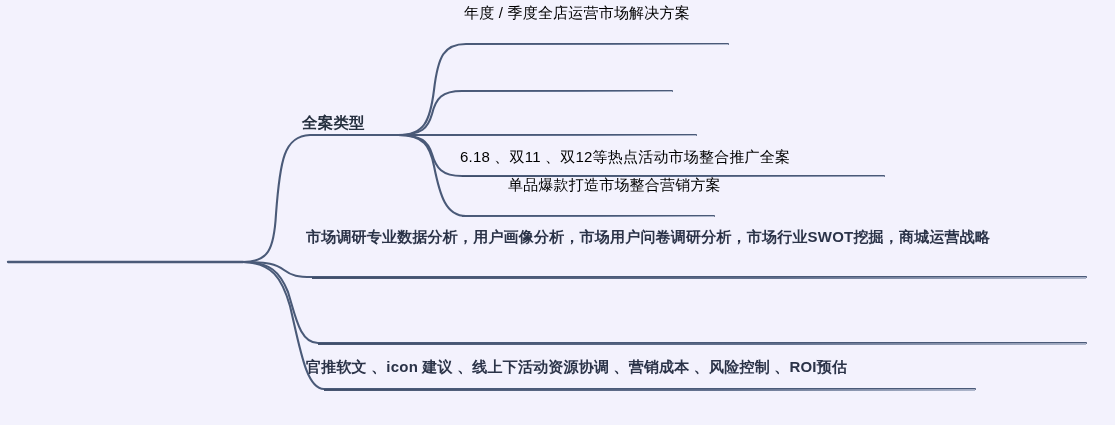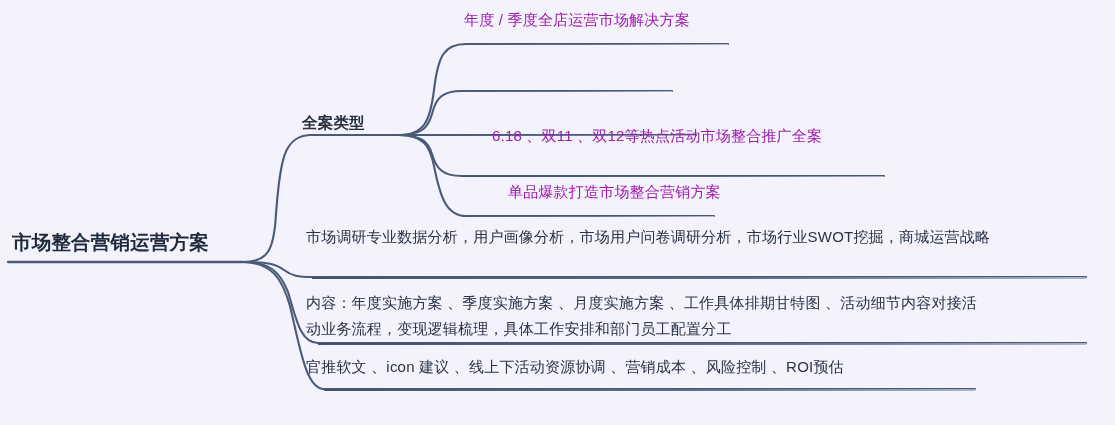--- a/index.html
+++ b/index.html
@@ -67,32 +67,33 @@
     font-weight: bold;
     color: #26303f;
     white-space: nowrap;
   }
 
   
   .leaf {
     display: flex;
     align-items: flex-end;
     font-size: 15px;
-    color: #a21caf;
+    color: #000000;
     white-space: nowrap;
-    padding-bottom: 14px;
+    padding-bottom: 21px;
   }
   .leaf .leaf-text { line-height: 1.25; }
 
   
   .para {
     font-size: 15px;
     line-height: 26px;
     color: #2b3348;
     padding-bottom: 2px;
+    font-weight: bold;
   }
 
   
   .rule {
     position: absolute;
     height: 1.4px;
     background: linear-gradient(to right, #4a5a78 0%, #6b7b99 55%, #b9c1d4 100%);
     opacity: 0.95;
   }
   .rule.strong {
@@ -119,56 +120,49 @@
       <path d="M243 262 C272 263 282 278 290 306 C300 348 306 389 324 389 H975"></path>
 
       <path d="M398 135 C424 135 430 122 434 90 C438 56 444 44 466 44 H728"></path>
       <path d="M398 135 C422 135 428 128 432 114 C436 98 442 91 462 91 H672"></path>
       <path d="M398 135 H696"></path>
       <path d="M398 135 C422 135 428 142 432 154 C436 168 442 176 462 176 H884"></path>
       <path d="M398 135 C424 135 430 146 434 166 C440 196 446 216 466 216 H714"></path>
     </g>
   </svg>
 
-  <div class="node root-node">
-    <span>市场整合营销运营方案</span>
-  </div>
 
   <div class="node branch-label">
     <span>全案类型</span>
   </div>
 
   <div class="node leaf" style="left:464px; top:12px; width:270px; height:32px;">
     <span class="leaf-text">年度 / 季度全店运营市场解决方案</span>
   </div>
   <div class="rule" style="left:466px; top:43.5px; width:262px;"></div>
 
   <div class="rule" style="left:462px; top:90.5px; width:210px;"></div>
 
   <div class="rule" style="left:452px; top:134.5px; width:244px;"></div>
 
-  <div class="node leaf" style="left:460px; top:128px; width:424px; height:32px;margin-left:32px;">
+  <div class="node leaf" style="left:460px; top:156px; width:424px; height:32px;">
     <span class="leaf-text">6.18 、双11 、双12等热点活动市场整合推广全案</span>
   </div>
   <div class="rule strong" style="left:462px; top:175.5px; width:422px;"></div>
 
   <div class="node leaf" style="left:460px; top:184px; width:254px; height:32px;margin-left:48px;">
     <span class="leaf-text">单品爆款打造市场整合营销方案</span>
   </div>
   <div class="rule" style="left:462px; top:215.5px; width:252px;"></div>
 
   <div class="node para" style="left:306px; top:224px; width:780px;">
     <div>市场调研专业数据分析，用户画像分析，市场用户问卷调研分析，市场行业SWOT挖掘，商城运营战略</div>
   </div>
   <div class="rule strong" style="left:312px; top:277px; width:774px;"></div>
 
-  <div class="node para" style="left:306px; top:290px; width:780px;">
-    <div>内容：年度实施方案 、季度实施方案 、月度实施方案 、工作具体排期甘特图 、活动细节内容对接活</div>
-    <div>动业务流程，变现逻辑梳理，具体工作安排和部门员工配置分工</div>
-  </div>
   <div class="rule strong" style="left:318px; top:343px; width:768px;"></div>
 
   <div class="node para" style="left:306px; top:354px; width:680px;">
     <div>官推软文 、icon 建议 、线上下活动资源协调 、营销成本 、风险控制 、ROI预估</div>
   </div>
   <div class="rule strong" style="left:324px; top:389px; width:651px;"></div>
 
 </div>
 
 </body></html>

